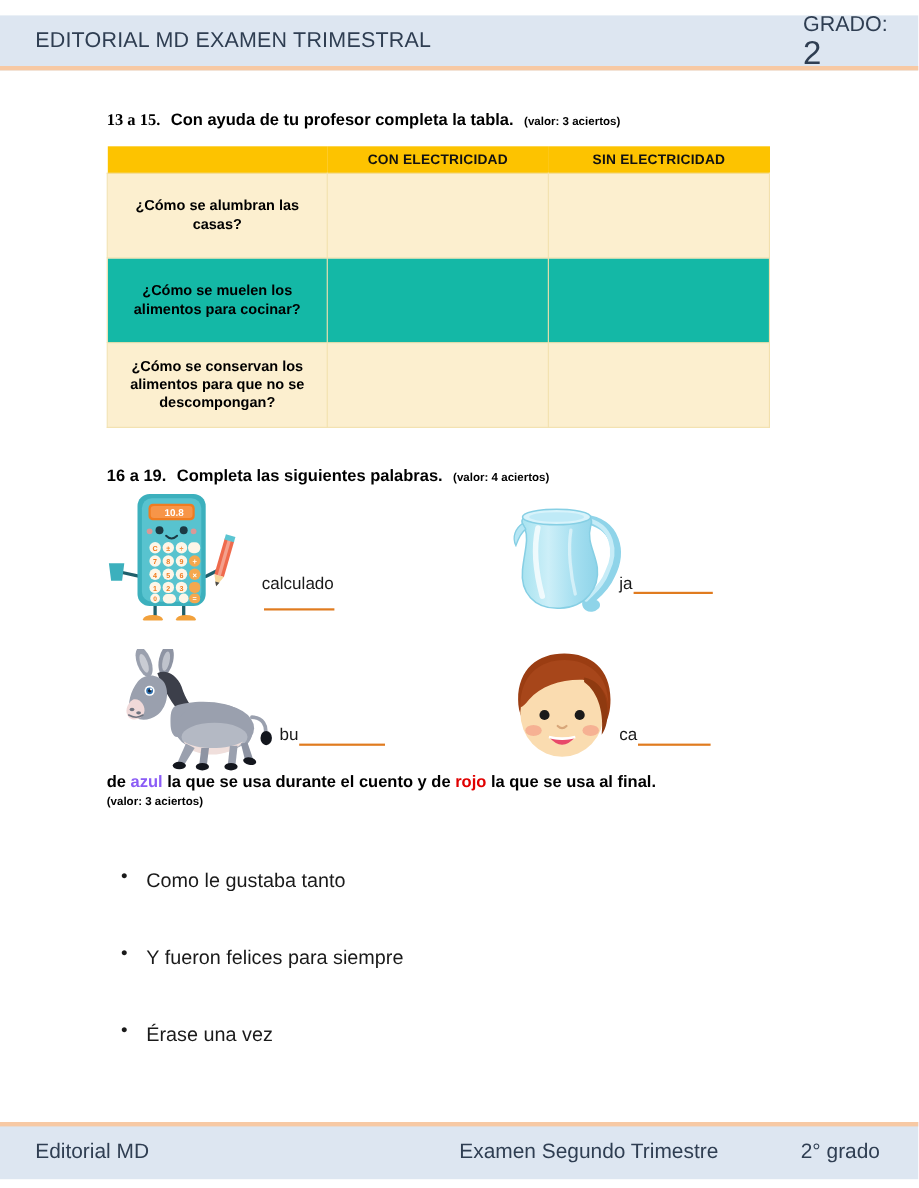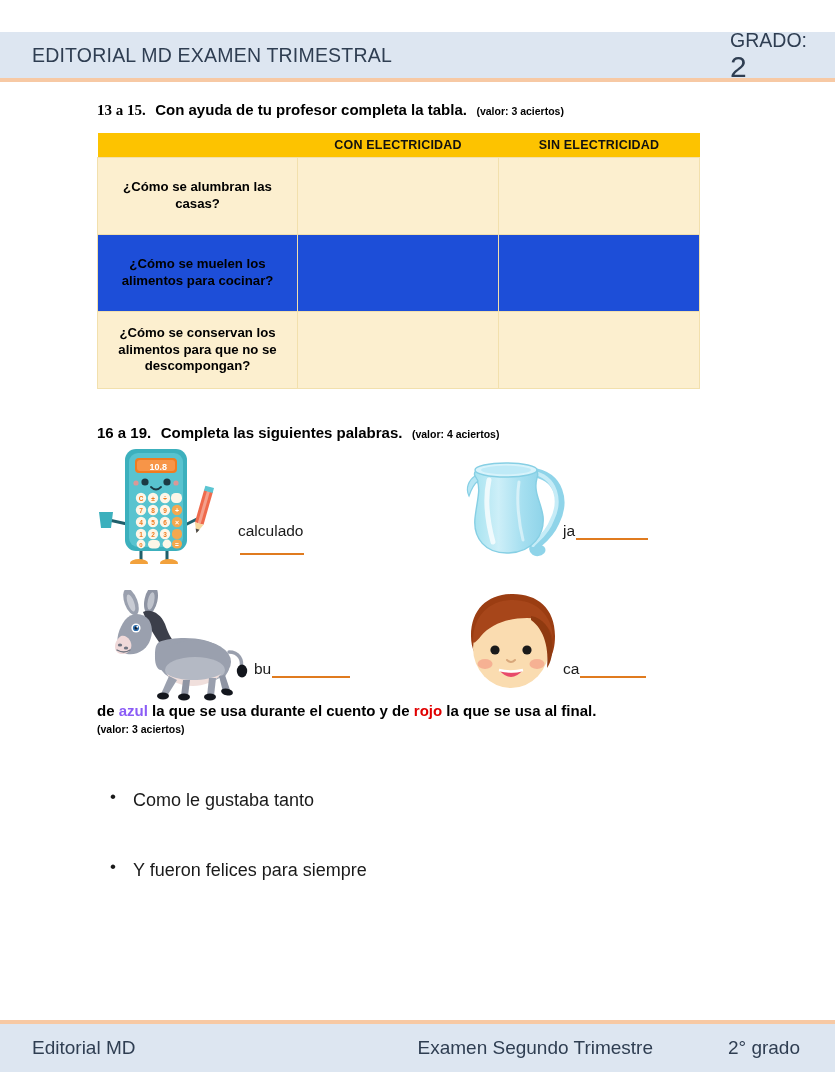--- a/index.html
+++ b/index.html
@@ -12,21 +12,21 @@
     width: 835px;
     height: 1080px;
     position: relative;
     font-family: "Liberation Sans", sans-serif;
     overflow: hidden;
   }
 
   
   .page-header {
     position: absolute;
-    left: 0; top: 32px;
+    left: 0; top: 14px;
     width: 835px; height: 50px;
     background: #dde6f1;
     border-bottom: 4px solid #f7c9a4;
     box-sizing: border-box;
     display: flex;
     align-items: center;
   }
   .header-title {
     position: absolute;
     left: 32px;
@@ -101,21 +101,21 @@
     text-align: center;
     letter-spacing: 0.2px;
     border: none;
   }
   table.tbl td {
     border: 1px solid #f2e0ad;
     vertical-align: middle;
     padding: 7px 9px;
   }
   table.tbl tr.row-a td { background: #fcefcf; }
-  table.tbl tr.row-b td { background: #1d4ed8; }
+  table.tbl tr.row-b td { background: #14b8a6; }
   td.q-cell {
     text-align: center;
     font-size: 13.2px;
     font-weight: bold;
     color: #000;
     line-height: 1.28;
   }
   .col-q  { width: 200px; }
   .col-c  { width: 201px; }
   .col-s  { width: 201px; }
@@ -482,20 +482,21 @@
   <div class="sec-20">
     <div class="line">
       <span>de </span><span class="c-azul">azul</span><span> la que se usa durante el cuento y de </span><span class="c-rojo">rojo</span><span> la que se usa al final.</span>
     </div>
     <div class="val">(valor: 3 aciertos)</div>
   </div>
 
   <ul class="bullets">
     <li>Como le gustaba tanto</li>
     <li>Y fueron felices para siempre</li>
+    <li>Érase una vez</li>
   </ul>
 
 </div>
 
 <div class="page-footer">
   <span class="f-item f-left">Editorial MD</span>
   <span class="f-item f-center">Examen Segundo Trimestre</span>
   <span class="f-item f-right">2° grado</span>
 </div>
 

